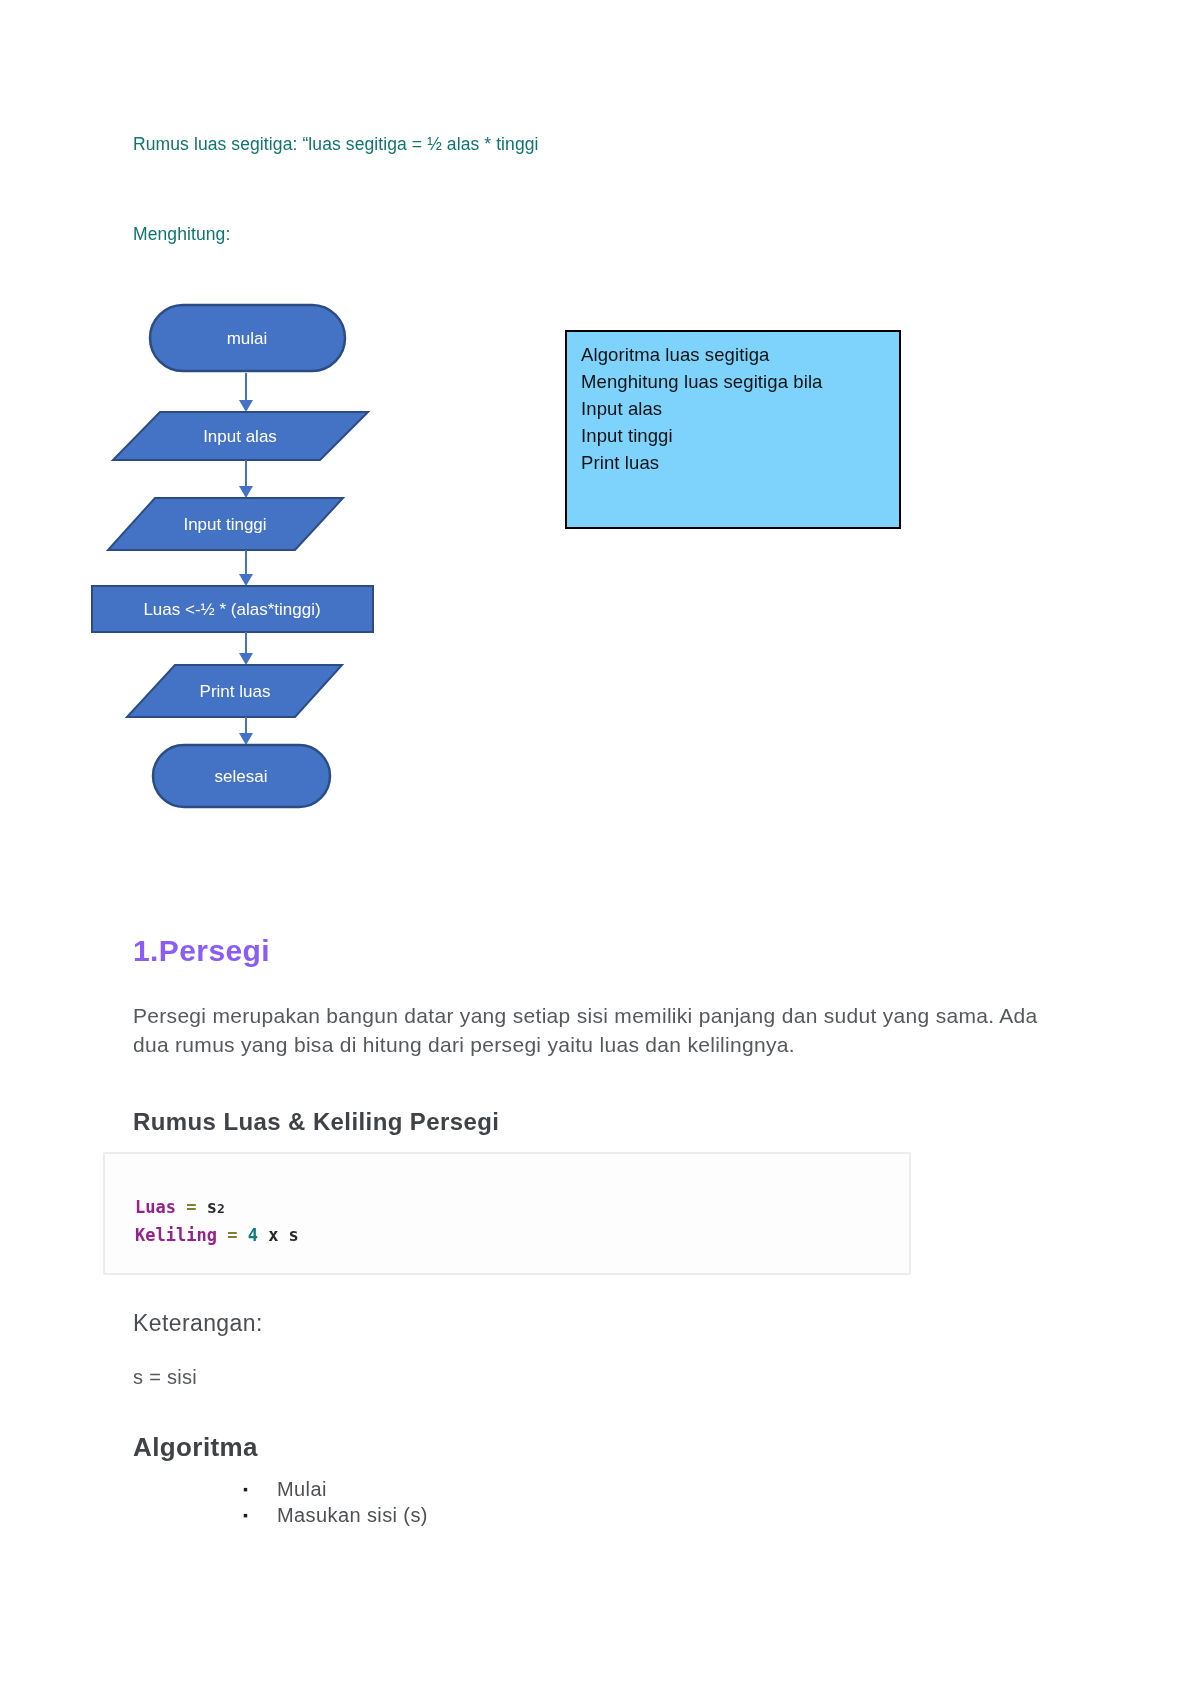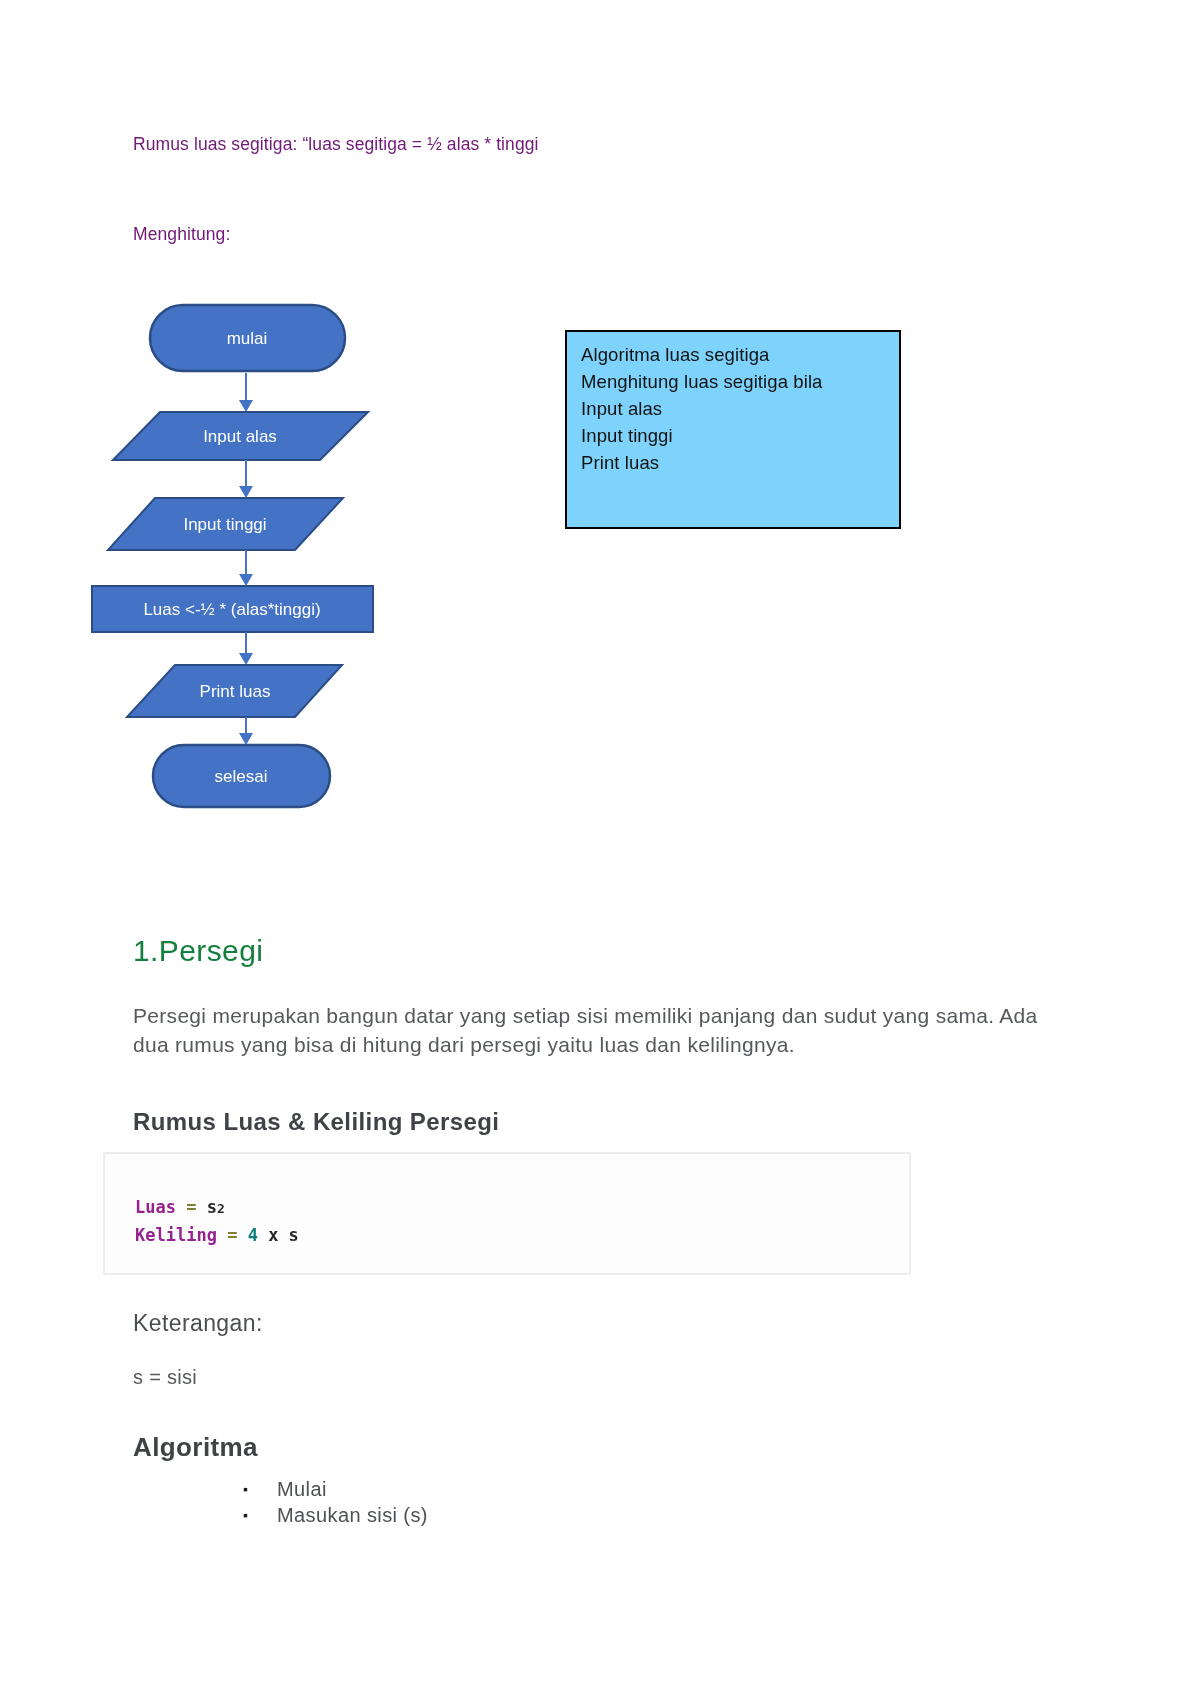--- a/index.html
+++ b/index.html
@@ -3,38 +3,38 @@
 <meta charset="utf-8">
 <style>
   html,body { margin:0; padding:0; }
   body {
     width:1200px; height:1698px; position:relative; background:#ffffff;
     font-family:"Liberation Sans", sans-serif; overflow:hidden;
   }
   .abs { position:absolute; }
 
   
-  .doc-text { color:#701a75; font-size:17.5px; letter-spacing:0.1px; }
+  .doc-text { color:#0f766e; font-size:17.5px; letter-spacing:0.1px; }
 
   
   .flowchart-wrap { left:60px; top:290px; width:480px; height:530px; }
   svg text.node-label {
     fill:#ffffff; font-family:"Liberation Sans", sans-serif; font-size:17px;
   }
 
   
   .algo-box {
     left:565px; top:330px; width:336px; height:199px;
     border:2px solid #000000; background:#7dd3fc;
     padding:9px 0 0 14px; box-sizing:border-box;
   }
   .algo-box div { font-size:18.5px; line-height:27px; color:#121212; letter-spacing:0.1px; }
 
   
-  .h1 { color:#15803d; font-size:30px; font-weight:normal; letter-spacing:0.4px; }
+  .h1 { color:#8b5cf6; font-size:30px; font-weight:bold; letter-spacing:0.4px; }
   .h2 { color:#3f4247; font-size:24px; font-weight:bold; letter-spacing:0.4px; }
   .h3 { color:#4b4e53; font-size:23px; letter-spacing:0.4px; }
   .h2b { color:#3f4247; font-size:26px; font-weight:bold; letter-spacing:0.4px; }
   .body-text { color:#55585d; font-size:21px; line-height:29px; letter-spacing:0.3px; }
   .small-text { color:#55585d; font-size:20px; letter-spacing:0.3px; }
 
   .code-box {
     left:103px; top:1152px; width:808px; height:123px;
     background:#fdfdfd; border:2px solid #ececec; border-radius:2px; box-sizing:border-box;
   }

